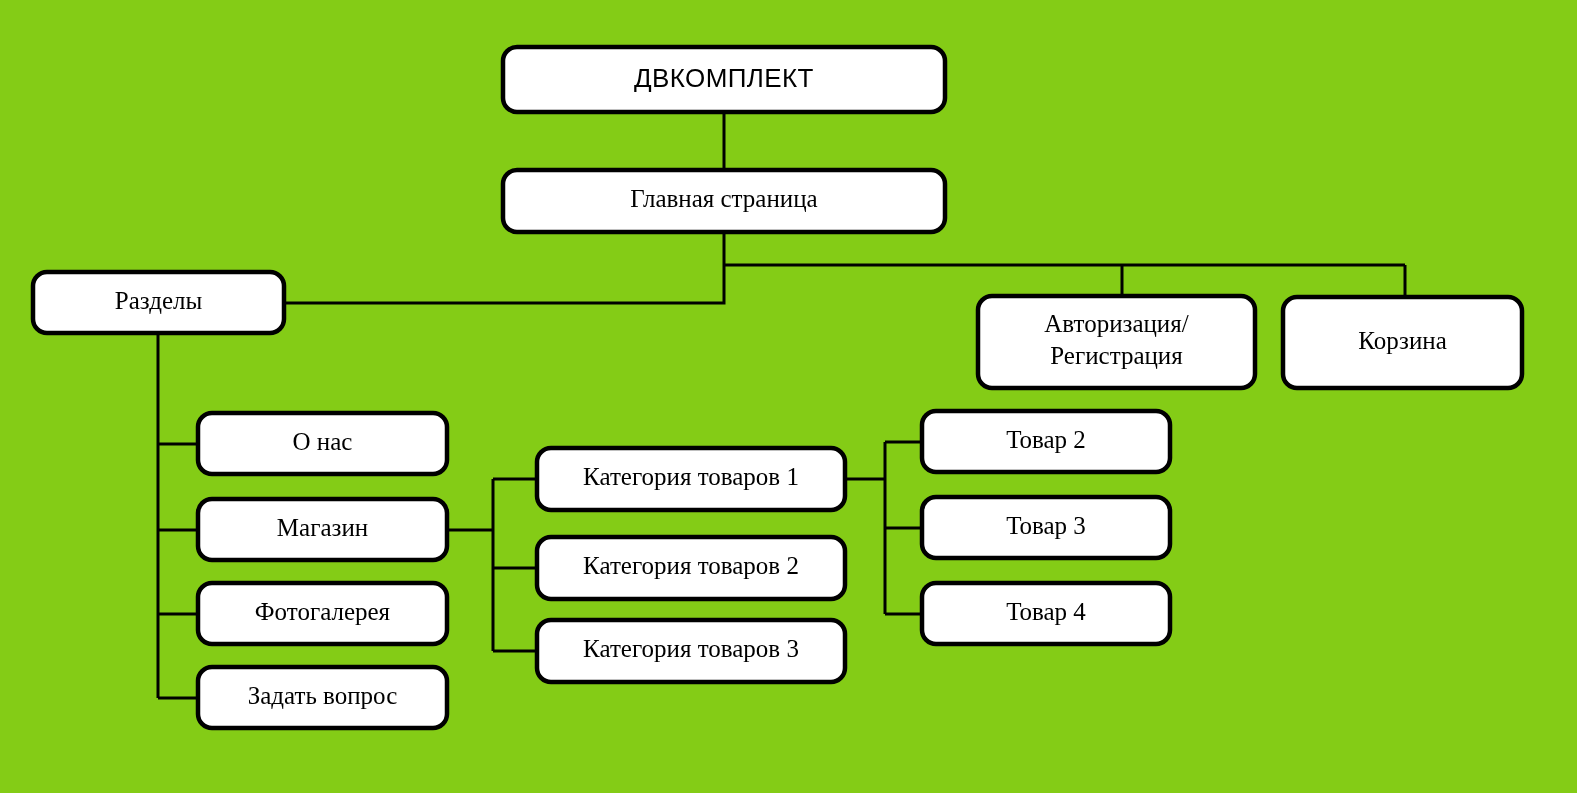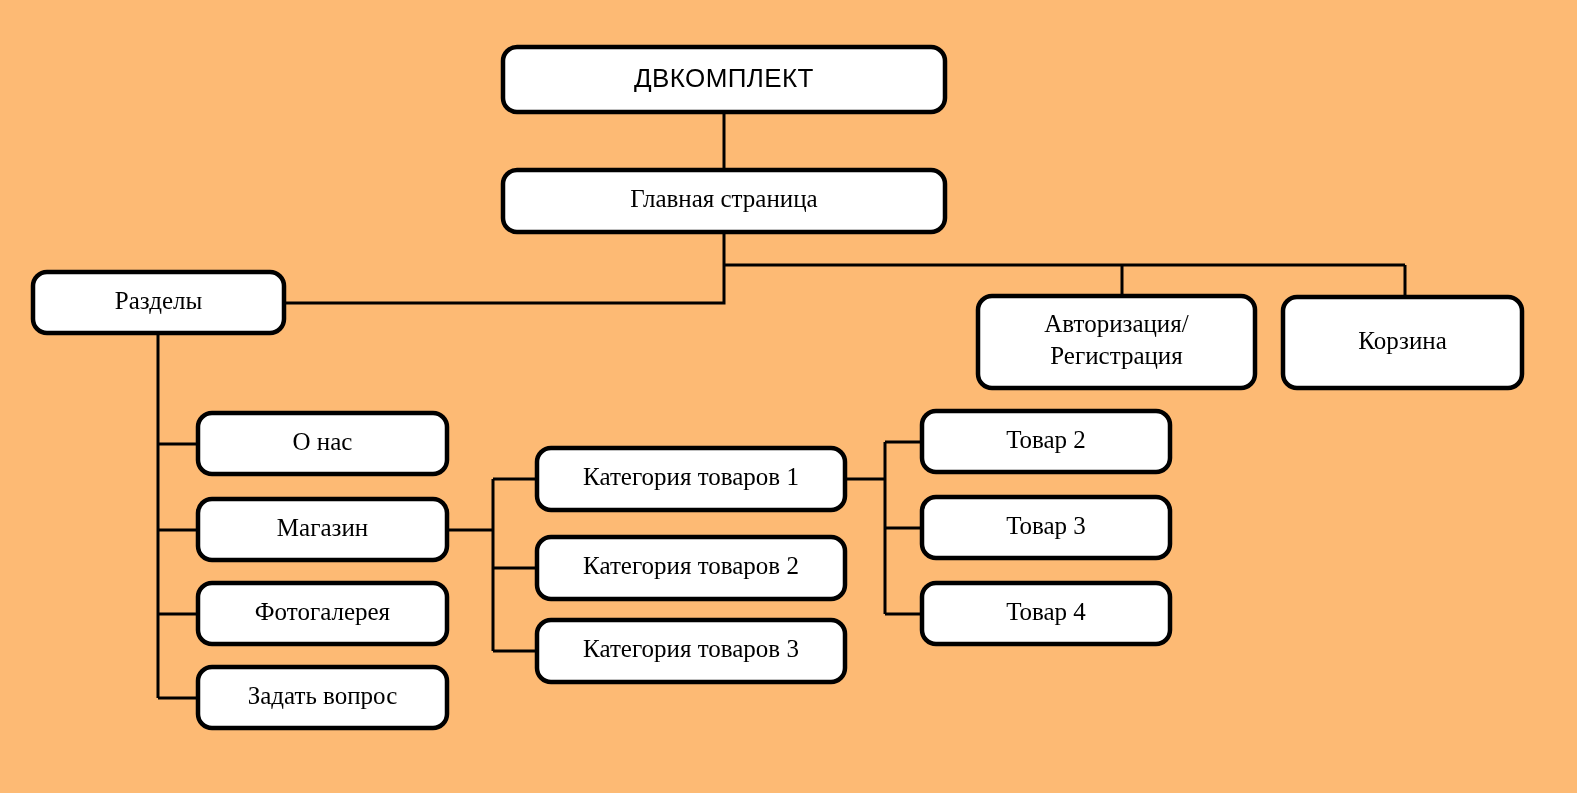--- a/index.html
+++ b/index.html
@@ -10,21 +10,21 @@
   body {
     width: 1577px;
     height: 793px;
     overflow: hidden;
     font-family: "Liberation Serif", serif;
   }
   #diagram-root {
     position: relative;
     width: 1577px;
     height: 793px;
-    background: #fdba74;
+    background: #84cc16;
   }
   svg#sitemap-svg {
     display: block;
     width: 1577px;
     height: 793px;
   }
   .node-box {
     fill: #ffffff;
     stroke: #000000;
     stroke-width: 4.5;

